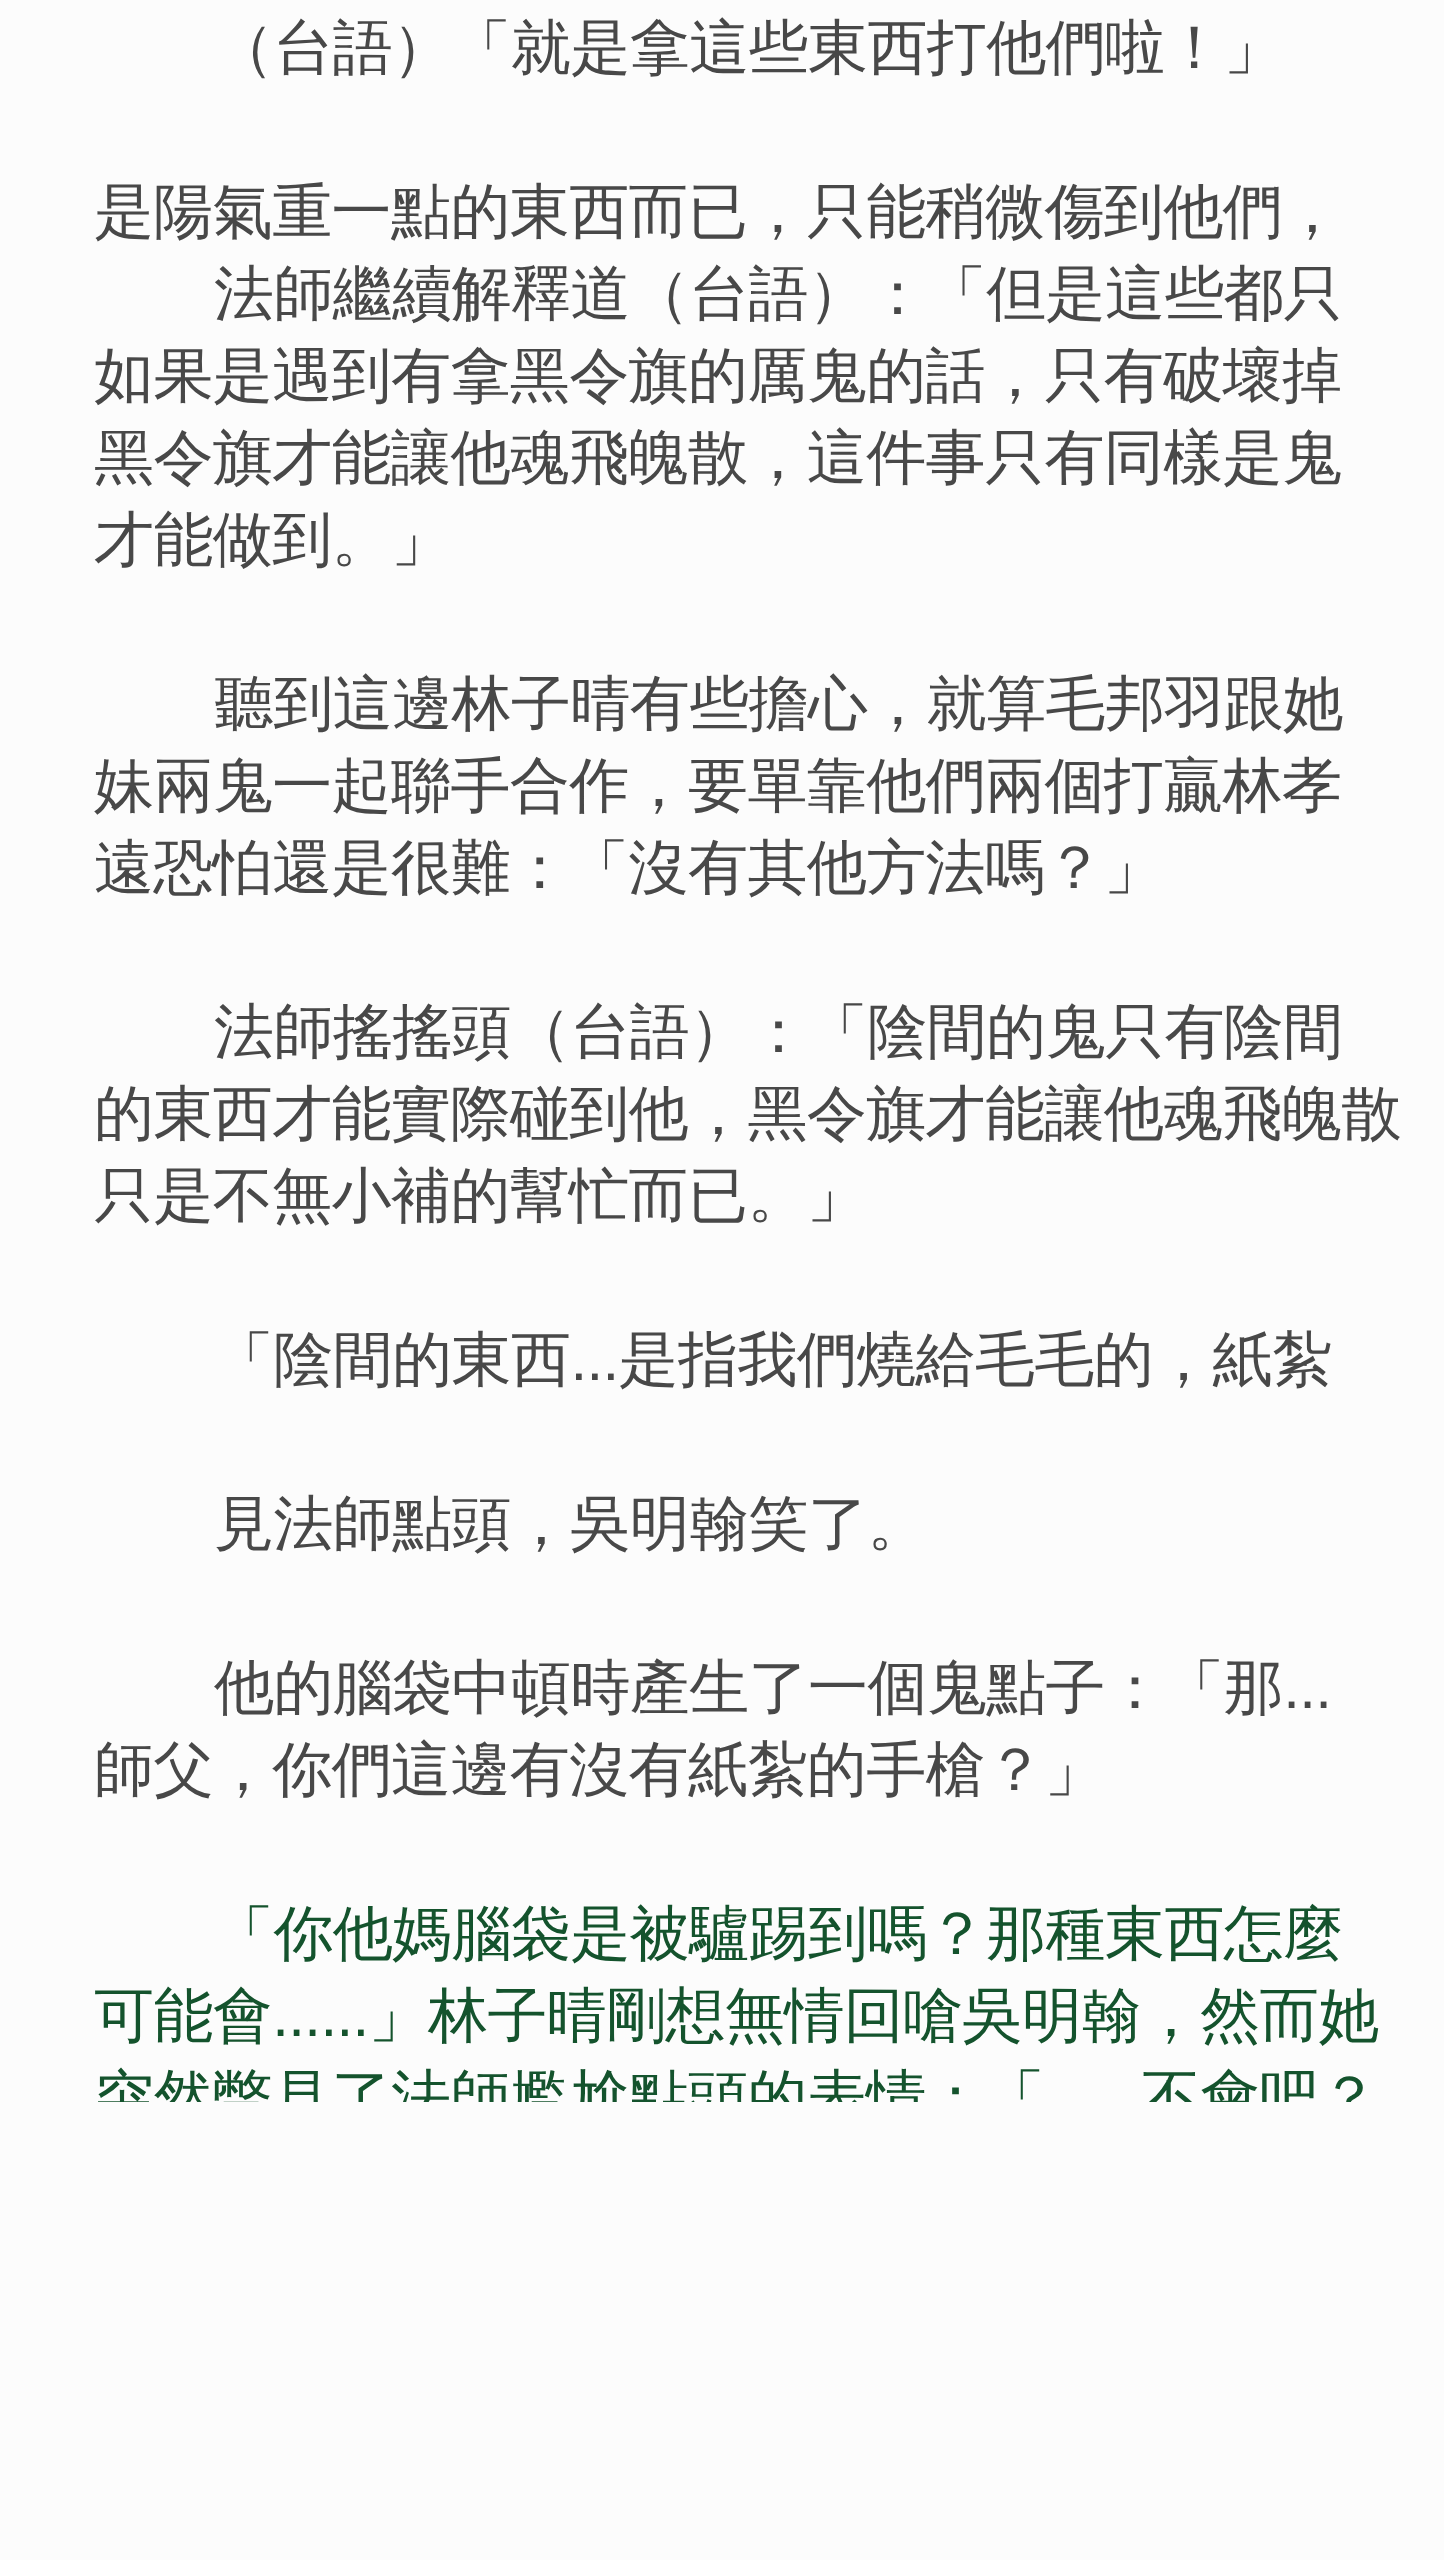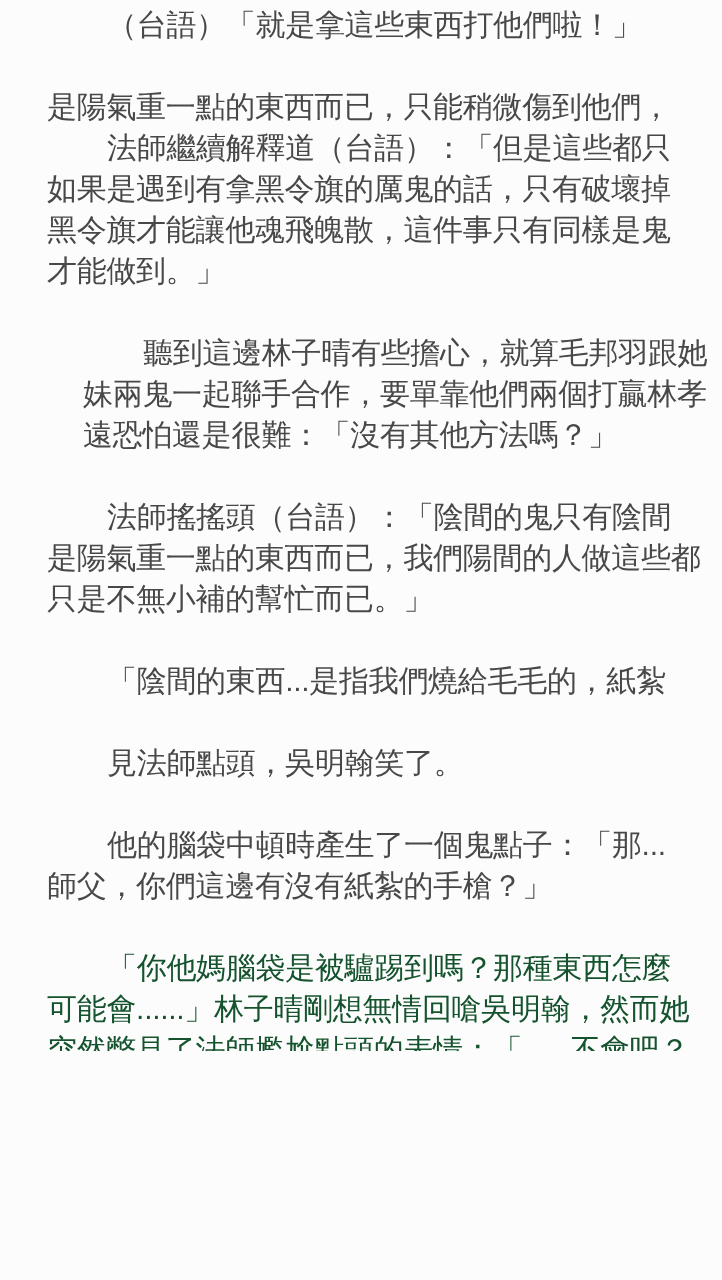--- a/index.html
+++ b/index.html
@@ -43,28 +43,28 @@
     <p class="para" style="color: rgb(72, 72, 72);">
       <span class="line first">（台語）「就是拿這些東西打他們啦！」</span>
     </p>
     <p class="para" style="color: rgb(72, 72, 72);">
       <span class="line">是陽氣重一點的東西而已，只能稍微傷到他們，</span>
       <span class="line first">法師繼續解釋道（台語）：「但是這些都只</span>
       <span class="line">如果是遇到有拿黑令旗的厲鬼的話，只有破壞掉</span>
       <span class="line">黑令旗才能讓他魂飛魄散，這件事只有同樣是鬼</span>
       <span class="line">才能做到。」</span>
     </p>
-    <p class="para" style="color: rgb(72, 72, 72); margin-left: 36px;">
+    <p class="para" style="color: rgb(72, 72, 72);">
       <span class="line first">聽到這邊林子晴有些擔心，就算毛邦羽跟她</span>
       <span class="line">妹兩鬼一起聯手合作，要單靠他們兩個打贏林孝</span>
       <span class="line">遠恐怕還是很難：「沒有其他方法嗎？」</span>
     </p>
     <p class="para" style="color: rgb(72, 72, 72);">
       <span class="line first">法師搖搖頭（台語）：「陰間的鬼只有陰間</span>
-      <span class="line">是陽氣重一點的東西而已，我們陽間的人做這些都</span>
+      <span class="line">的東西才能實際碰到他，黑令旗才能讓他魂飛魄散</span>
       <span class="line">只是不無小補的幫忙而已。」</span>
     </p>
     <p class="para" style="color: rgb(72, 72, 72);">
       <span class="line first">「陰間的東西...是指我們燒給毛毛的，紙紮</span>
     </p>
     <p class="para" style="color: rgb(72, 72, 72);">
       <span class="line first">見法師點頭，吳明翰笑了。</span>
     </p>
     <p class="para" style="color: rgb(72, 72, 72); margin-top: 36px;">
       <span class="line first">他的腦袋中頓時產生了一個鬼點子：「那...</span>

